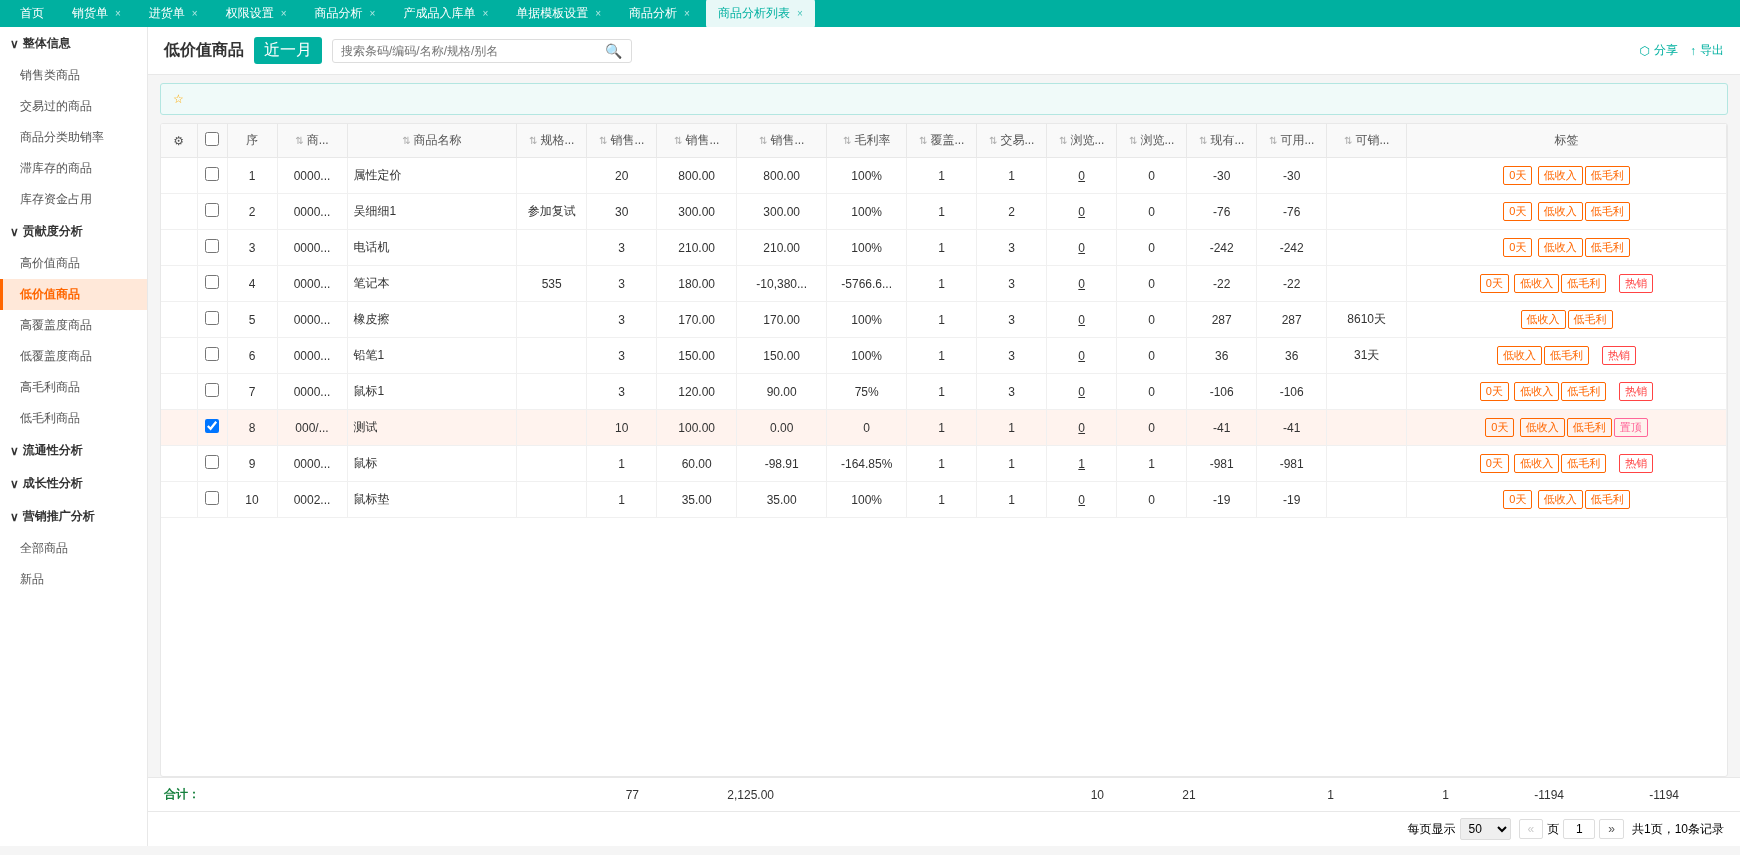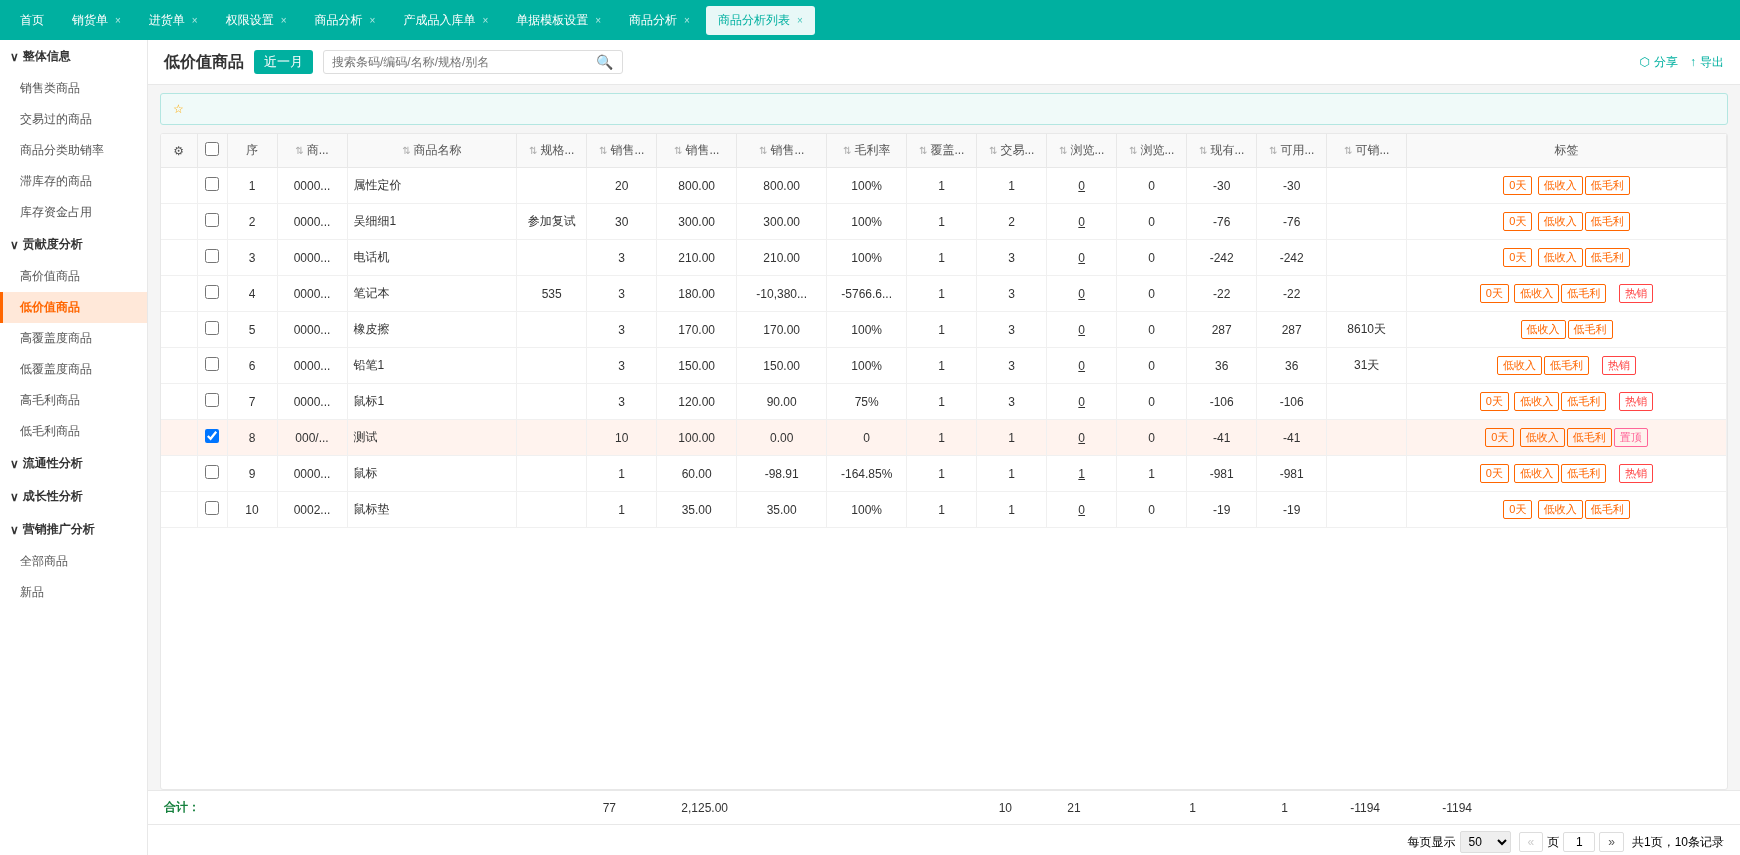--- a/index.html
+++ b/index.html
@@ -3,21 +3,21 @@
   <meta charset="utf-8">
   <style>
     * { box-sizing: border-box; margin: 0; padding: 0; font-family: 'Microsoft YaHei', Arial, sans-serif; font-size: 12px; }
     body { background: #f5f5f5; overflow-x: hidden; }
 
     
     .top-nav {
       background: #00b0a0;
       display: flex;
       align-items: center;
-      height: 40px;
+      height: 27px;
       padding: 0 8px;
       gap: 4px;
     }
     .top-nav .nav-item {
       color: #fff;
       padding: 6px 12px;
       cursor: pointer;
       white-space: nowrap;
       border-radius: 3px;
       display: flex; align-items: center; gap: 4px;
@@ -76,21 +76,21 @@
       font-weight: bold;
       color: #333;
     }
     .period-btn {
       background: #00b0a0;
       color: #fff;
       border: none;
       border-radius: 3px;
       padding: 3px 10px;
       cursor: pointer;
-      font-size: 13px;
+      font-size: 16px;
     }
     .search-bar {
       display: flex; align-items: center;
       border: 1px solid #ddd;
       border-radius: 3px;
       padding: 3px 8px;
       background: #fff;
       gap: 6px;
       flex: 1;
       max-width: 300px;
@@ -184,21 +184,21 @@
       border-top: 1px solid #e8e8e8;
       padding: 8px 16px;
       flex-shrink: 0;
     }
     .total-row {
       display: flex;
       align-items: center;
       gap: 20px;
     }
     .total-label { color: #15803d; font-weight: bold; min-width: 40px; }
-    .total-values { display: flex; gap: 32px; color: #333; flex: 1; }
+    .total-values { display: flex; gap: 55px; color: #333; flex: 1; }
 
     
     .pagination-bar {
       background: #fff;
       border-top: 1px solid #e8e8e8;
       padding: 6px 16px;
       display: flex;
       align-items: center;
       justify-content: flex-end;
       gap: 8px;

